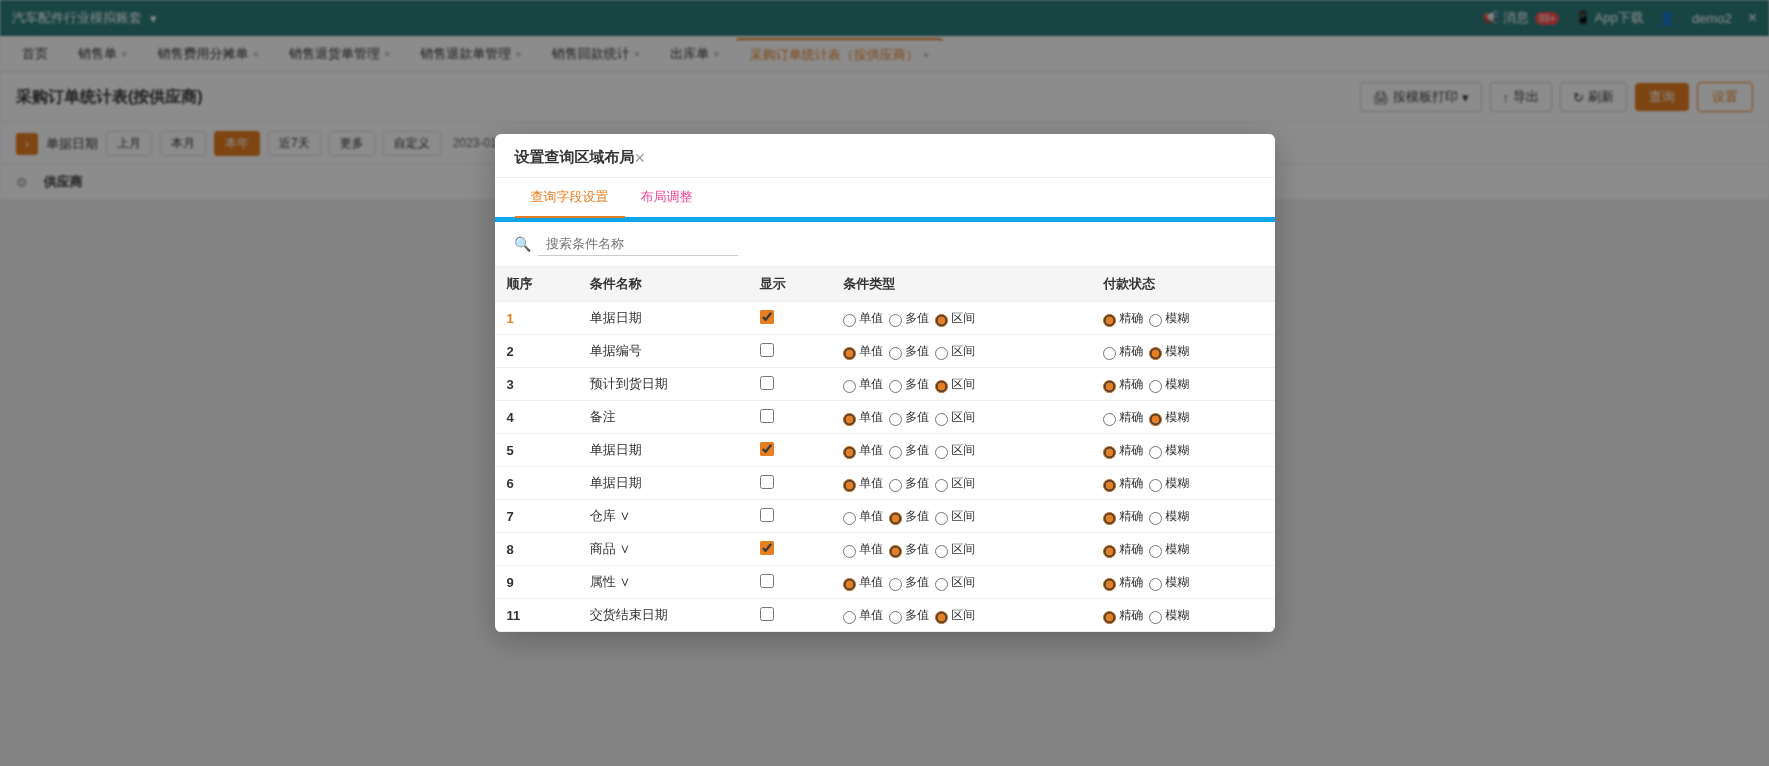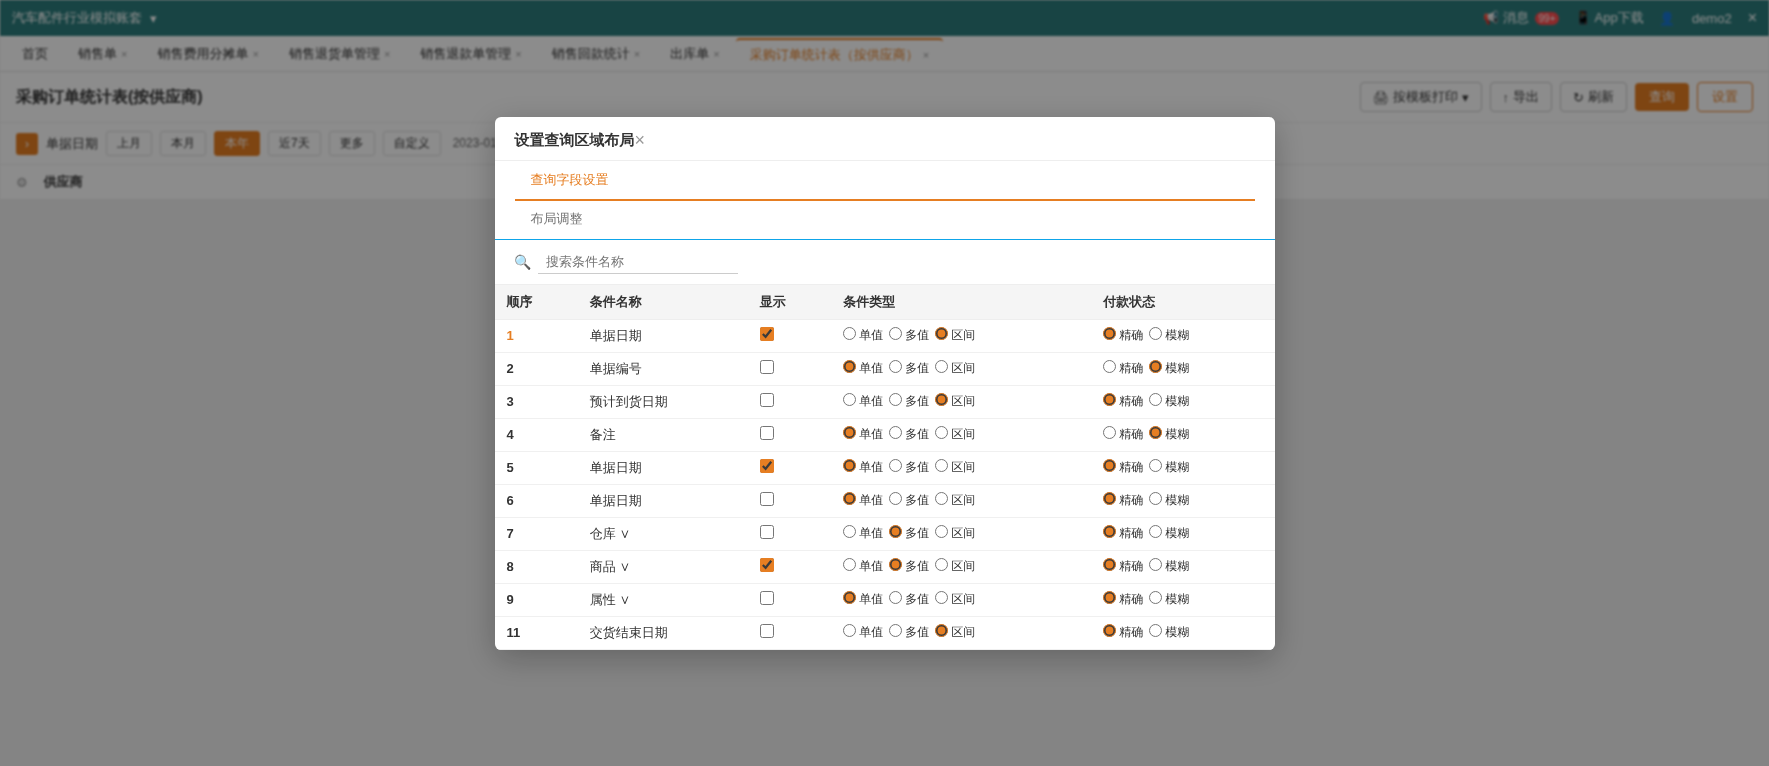--- a/index.html
+++ b/index.html
@@ -104,29 +104,28 @@
       padding: 14px 20px 10px;
       border-bottom: 1px solid #eee;
     }
     .modal-title { font-size: 15px; font-weight: bold; color: #333; }
     .modal-close { cursor: pointer; color: #999; font-size: 18px; line-height: 1; }
 
     
     .modal-tabs {
       display: flex;
       padding: 0 20px;
-      border-bottom: 1px solid #0ea5e9;
+      border-bottom: 5px solid #0ea5e9;
       gap: 0;
-      flex-direction: column;
     }
     .modal-tab {
       padding: 10px 16px;
       cursor: pointer;
       font-size: 13px;
-      color: #737373;
+      color: #ec4899;
       border-bottom: 2px solid transparent;
       margin-bottom: -1px;
     }
     .modal-tab.active {
       color: #e67e22;
       border-bottom: 2px solid #e67e22;
     }
 
     
     .modal-search {
@@ -165,21 +164,21 @@
       color: #333;
       border-bottom: 1px solid #f0f0f0;
       vertical-align: middle;
       white-space: nowrap;
     }
 
     .order-num { color: #e67e22; font-weight: bold; }
 
     
     .radio-group { display: flex; align-items: center; gap: 6px; }
-    .radio-option { display: flex; align-items: flex-start; gap: 3px; font-size: 12px; color: #333; }
+    .radio-option { display: flex; align-items: flex-end; gap: 3px; font-size: 12px; color: #333; }
     .radio-option input[type=radio] { accent-color: #e67e22; cursor: pointer; }
 
     
     input[type=checkbox] { accent-color: #e67e22; cursor: pointer; width: 14px; height: 14px; }
 
     
     .modal-table::-webkit-scrollbar { width: 6px; }
     .modal-table::-webkit-scrollbar-thumb { background: #ccc; border-radius: 3px; }
 
     

